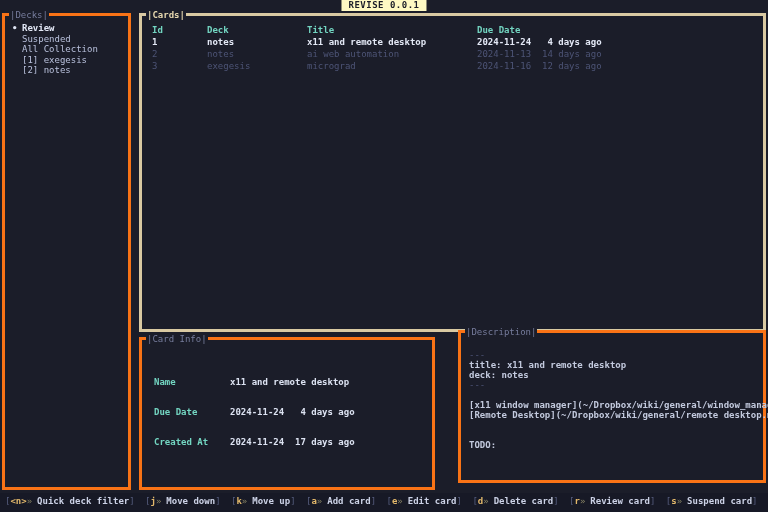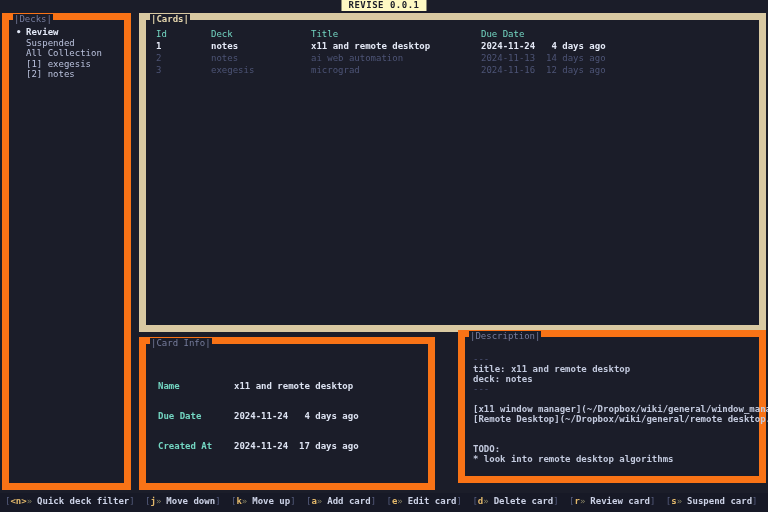--- a/index.html
+++ b/index.html
@@ -15,21 +15,21 @@
 
   
   .titlebar {
     position:absolute; top:0; left:50%; transform:translateX(-50%);
     background:#fef9c3; color:#1b1d29;
     font-weight:bold; padding:1px 7px; height:11px; line-height:9px;
     letter-spacing:0.5px;
   }
 
   
-  .panel { position:absolute; border:7px solid #f97316; background:#1b1d29; }
+  .panel { position:absolute; border:3px solid #f97316; background:#1b1d29; }
   .ptitle {
     position:absolute; top:-6px; left:4px;
     background:#1b1d29; padding:0 1px;
     color:#767c9c; line-height:10px; white-space:pre;
   }
   .panel.accent { border-color:#d9c9a2; }
   .panel.accent > .ptitle { color:#e6d7ae; font-weight:bold; }
 
   .decks { left:2px;  top:13px;  width:129px; height:477px; }
   .cards { left:139px; top:13px; width:627px; height:319px; }
@@ -39,21 +39,21 @@
   
   .deck-list { padding:7px 0 0 7px; }
   .deck-item { display:flex; line-height:10.5px; white-space:pre; color:#b9c1dc; cursor:pointer; }
   .deck-item .bullet { width:10px; color:#dfe5f4; font-weight:bold; }
   .deck-item.active .dlabel { color:#e3e8f6; font-weight:bold; }
 
   
   .table { padding-top:8px; }
   .trow { display:flex; line-height:12px; white-space:pre; padding-left:10px; cursor:pointer; }
   .trow.thead { cursor:default; }
-  .trow.thead span { color:#73d6c2; font-weight:normal; }
+  .trow.thead span { color:#73d6c2; font-weight:bold; }
   .c-id { width:55px; } .c-deck { width:100px; } .c-title { width:170px; } .c-due { flex:1; }
   .trow.selected { color:#e4e9f6; font-weight:bold; }
   .trow.dimrow { color:#4d5476; }
 
   
   .info-body { padding:17px 0 0 12px; white-space:pre; line-height:10px; }
   .field { display:flex; }
   .flabel { width:76px; color:#73d6c2; font-weight:bold; }
   .fvalue { color:#dde3f2; font-weight:bold; }
   .spacer { height:10px; }
@@ -168,21 +168,20 @@
       <div class="dline dim">---</div>
       <div class="dline">title: x11 and remote desktop</div>
       <div class="dline">deck: notes</div>
       <div class="dline dim">---</div>
       <div class="dline"></div>
       <div class="dline">[x11 window manager](~/Dropbox/wiki/general/window_manager.md)</div>
       <div class="dline">[Remote Desktop](~/Dropbox/wiki/general/remote desktop.md)</div>
       <div class="dline"></div>
       <div class="dline"></div>
       <div class="dline">TODO:</div>
-      <div class="dline">* look into remote desktop algorithms</div>
     </div>
   </div>
 
   <div class="statusbar">
     <span class="sb-item"><span class="sb-br">[</span><span class="sb-key">&lt;n&gt;</span><span class="sb-sep">»</span><span class="sb-lbl">Quick deck filter</span><span class="sb-br">]</span></span>
     <span class="sb-item"><span class="sb-br">[</span><span class="sb-key">j</span><span class="sb-sep">»</span><span class="sb-lbl">Move down</span><span class="sb-br">]</span></span>
     <span class="sb-item"><span class="sb-br">[</span><span class="sb-key">k</span><span class="sb-sep">»</span><span class="sb-lbl">Move up</span><span class="sb-br">]</span></span>
     <span class="sb-item"><span class="sb-br">[</span><span class="sb-key">a</span><span class="sb-sep">»</span><span class="sb-lbl">Add card</span><span class="sb-br">]</span></span>
     <span class="sb-item"><span class="sb-br">[</span><span class="sb-key">e</span><span class="sb-sep">»</span><span class="sb-lbl">Edit card</span><span class="sb-br">]</span></span>
     <span class="sb-item"><span class="sb-br">[</span><span class="sb-key">d</span><span class="sb-sep">»</span><span class="sb-lbl">Delete card</span><span class="sb-br">]</span></span>

